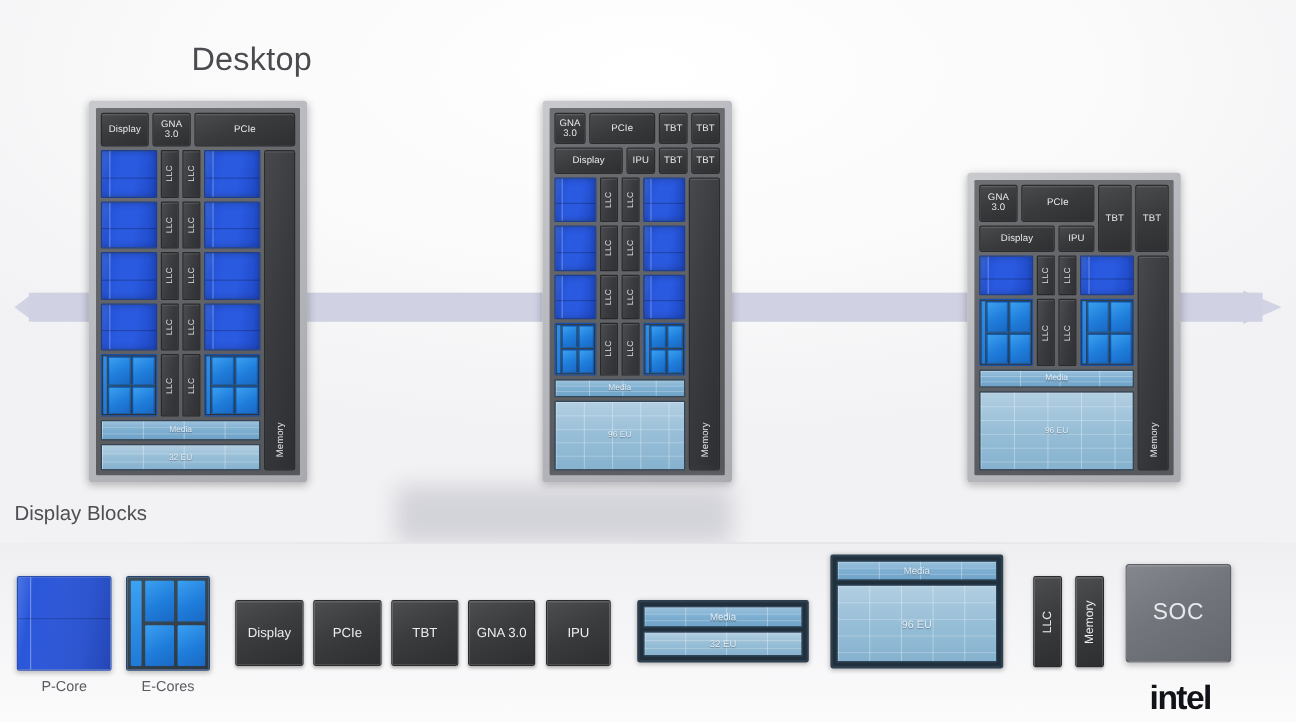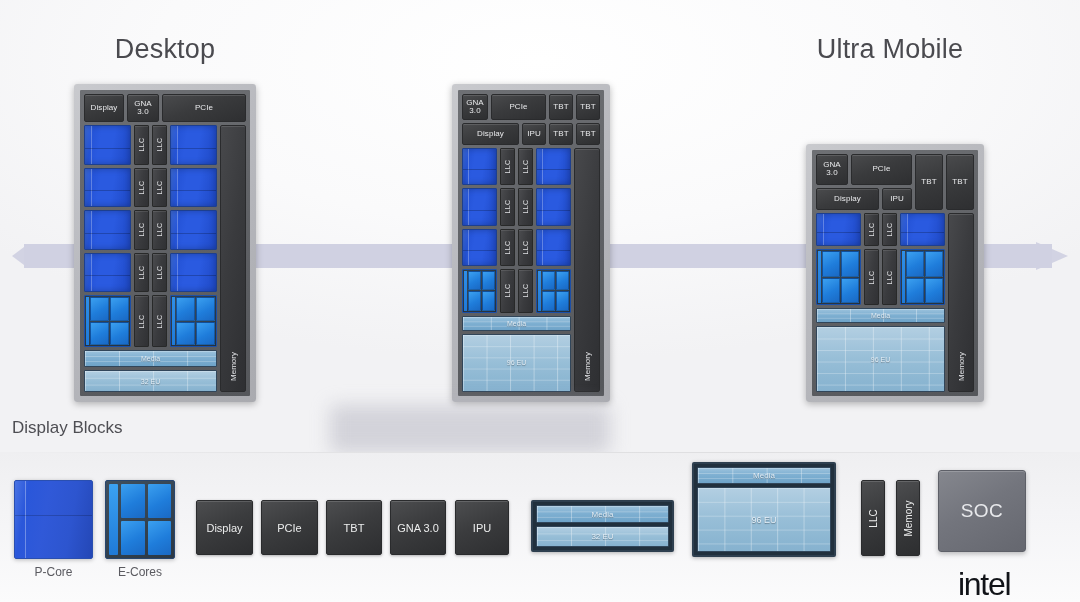--- a/index.html
+++ b/index.html
@@ -17,21 +17,21 @@
   }
 
   
   .die-title {
     position: absolute;
     font-size: 27px;
     font-weight: 400;
     color: #4a4a4f;
     letter-spacing: 0.2px;
     white-space: nowrap;
-    text-align: center;
+    text-align: right;
   }
 
   
   #arrow-band {
     position: absolute;
     left: 0; top: 240px;
     width: 1080px; height: 32px;
     pointer-events: none;
   }
 
@@ -263,39 +263,38 @@
     text-shadow: 0 1px 2px rgba(0,0,0,0.10);
   }
   #wechat-icon { width: 30px; height: 22px; position: relative; }
   #wechat-icon .b1, #wechat-icon .b2 {
     position: absolute; border: 2px solid #ffffff; border-radius: 50%;
   }
   #wechat-icon .b1 { left:0; top:0; width:19px; height:15px; }
   #wechat-icon .b2 { left:11px; top:6px; width:16px; height:13px; background: rgba(255,255,255,0.05); }
   #intel-logo {
     position: absolute; left: 958px; top: 566px;
-    font-size: 32px; font-weight: 400; color: #111318;
+    font-size: 28px; font-weight: 700; color: #111318;
     letter-spacing: -1.3px;
   }
 </style>
 </head>
 <body>
 
 <div id="root">
 
   <div id="arrow-band">
     <svg width="1080" height="32" viewBox="0 0 1080 32">
       <polygon points="28,4 1052,4 1052,28 28,28 12,16" fill="#d2d3e3"></polygon>
       <polygon points="1036,2 1068,16 1036,30" fill="#d2d3e3"></polygon>
       <rect x="24" y="4" width="1028" height="24" fill="#d0d1e2"></rect>
     </svg>
   </div>
 
   <div class="die-title" style="left:70px;  top:34px; width:190px;">Desktop</div>
-  <div class="die-title" style="left:795px; top:34px; width:190px;">Ultra Mobile</div>
 
   <div class="die" style="left:74px; top:84px; width:182px; height:318px;">
     <div class="die-inner">
 
       <div class="io-row" style="height:28px;">
         <div class="io" style="width:40px;">Display</div>
         <div class="io" style="width:32px;">GNA 3.0</div>
         <div class="io" style="flex:1 1 auto;">PCIe</div>
       </div>
 

